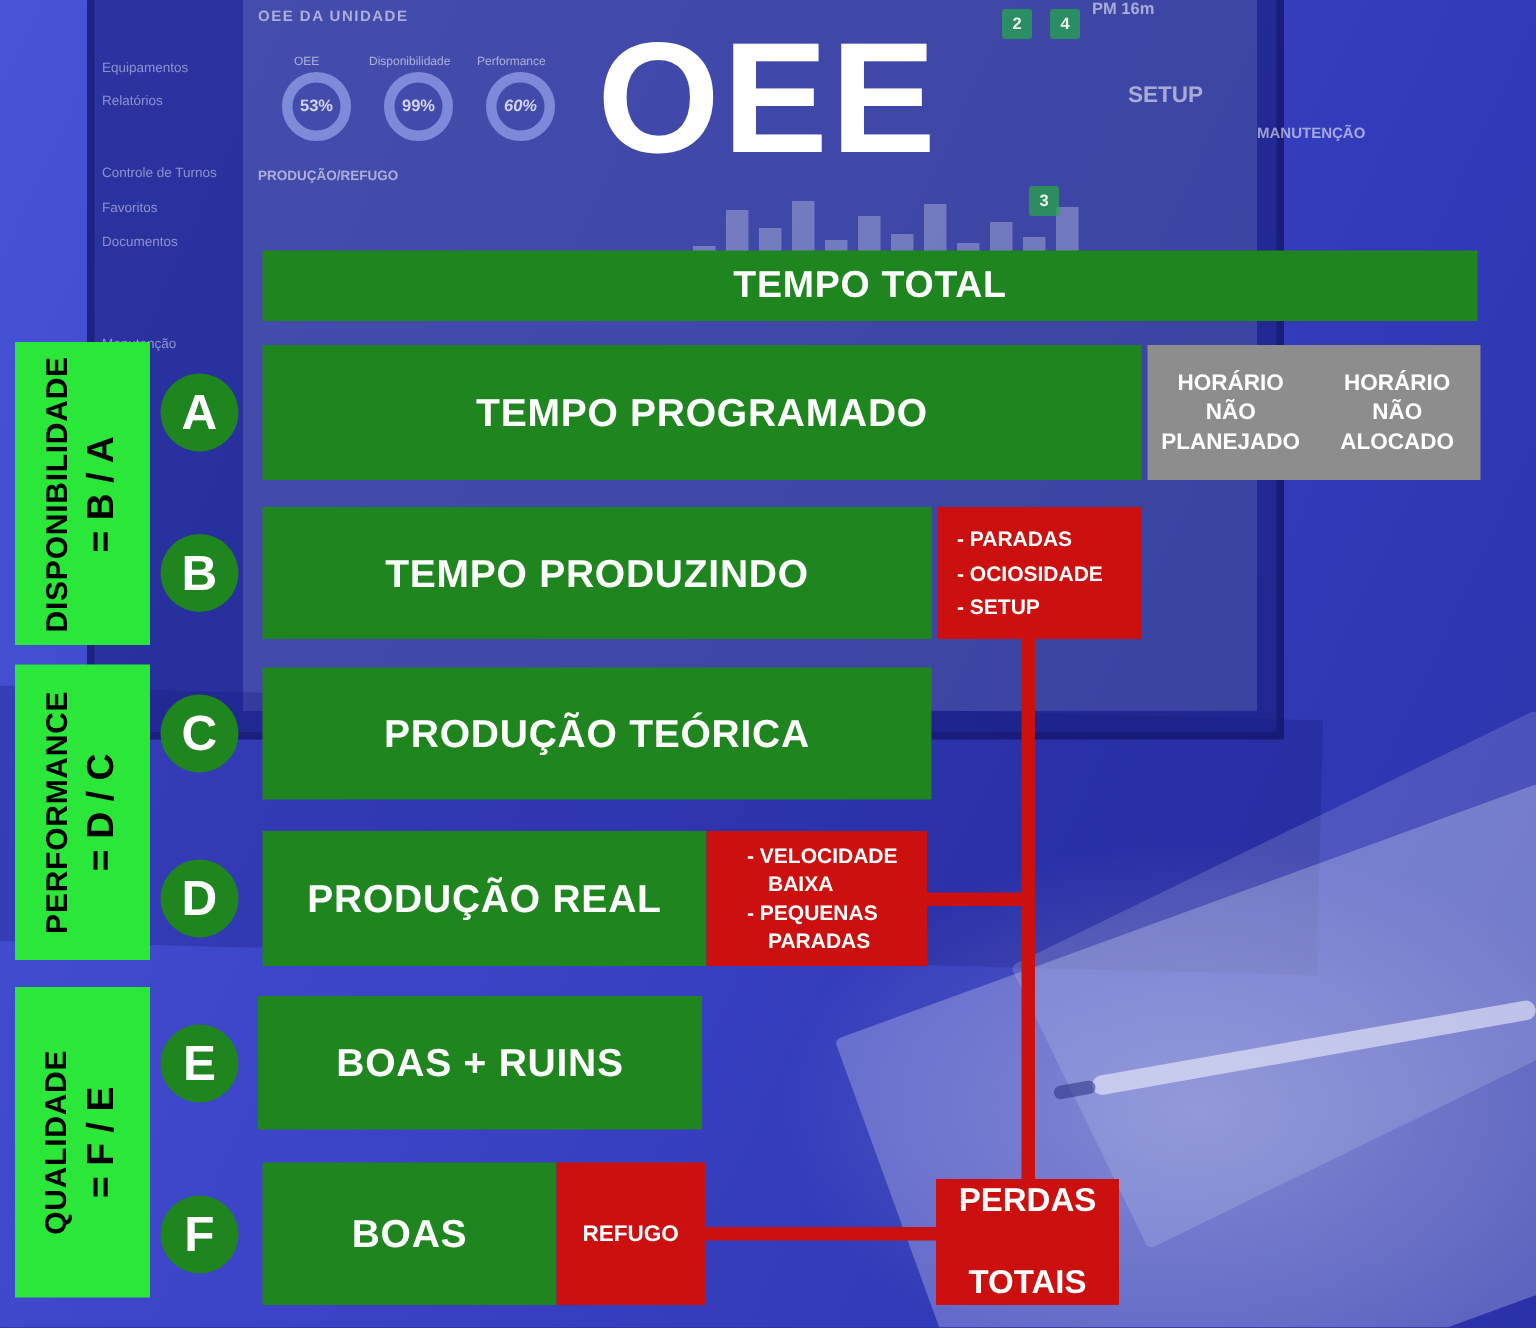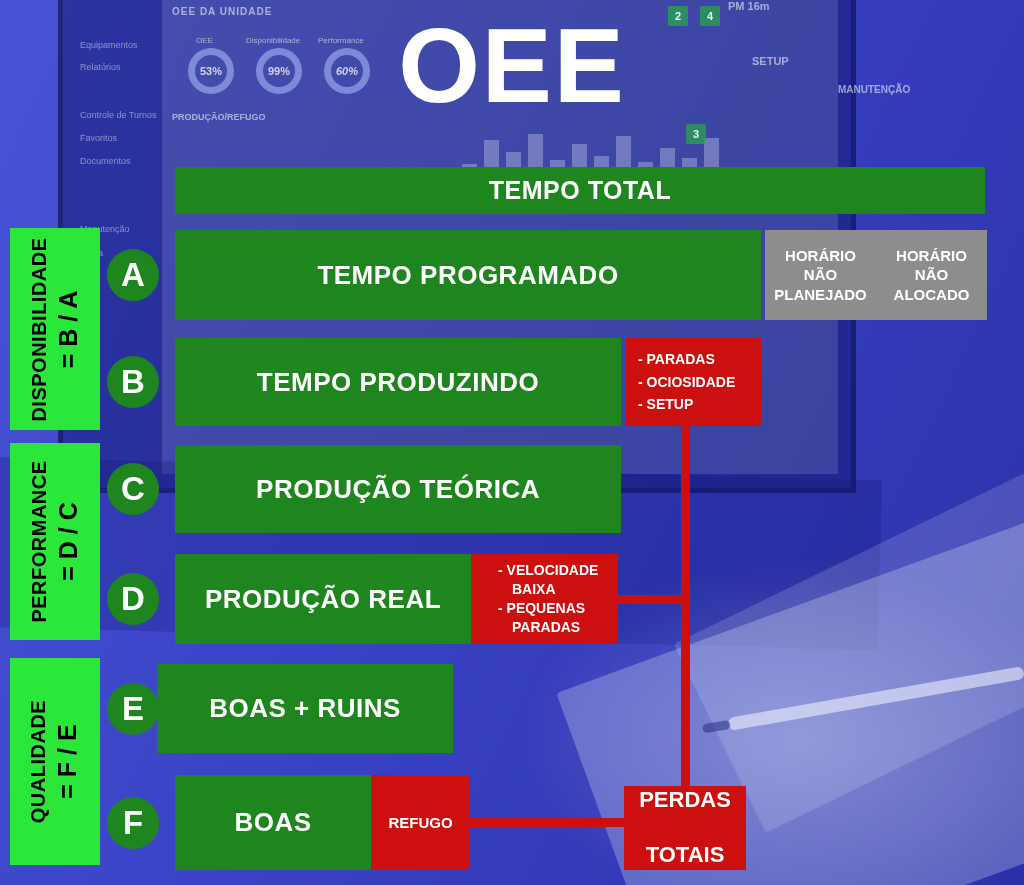--- a/index.html
+++ b/index.html
@@ -12,42 +12,42 @@
   .bg{position:absolute;pointer-events:none;}
   .bg-screen{left:58px;top:-22px;width:788px;height:505px;background:rgba(16,22,110,0.50);border:5px solid rgba(8,10,70,0.35);}
   .bg-dash{left:162px;top:-18px;width:676px;height:492px;background:rgba(230,238,255,0.14);}
   .bg-base{left:-60px;top:468px;width:940px;height:170px;background:rgba(22,28,125,0.30);transform:rotate(1.5deg);}
   .bg-paper{left:596px;top:598px;width:500px;height:320px;background:rgba(226,232,252,0.28);transform:rotate(-20deg);border-radius:4px;}
   .bg-paper2{left:700px;top:548px;width:390px;height:210px;background:rgba(236,240,255,0.16);transform:rotate(-26deg);border-radius:4px;}
   .bg-pen{left:726px;top:692px;width:300px;height:13px;background:rgba(246,248,255,0.55);transform:rotate(-10deg);border-radius:7px;}
   .bg-pen:after{content:"";position:absolute;left:-26px;top:2px;width:28px;height:9px;background:rgba(40,48,130,0.55);border-radius:5px;}
   .bg-glow{left:520px;top:560px;width:560px;height:360px;background:radial-gradient(closest-side,rgba(255,255,255,0.22),rgba(255,255,255,0));}
   .bgtxt{position:absolute;color:rgba(255,255,255,0.55);font-weight:bold;pointer-events:none;}
-  .bg-sidebar-item{left:80px;font-size:9px;color:rgba(255,255,255,0.45);font-weight:normal;white-space:nowrap;}
+  .bg-sidebar-item{left:68px;font-size:9px;color:rgba(255,255,255,0.45);font-weight:normal;white-space:nowrap;}
   .donut{position:absolute;width:46px;height:46px;border-radius:50%;border:7px solid rgba(175,192,255,0.55);
     display:flex;align-items:center;justify-content:center;color:rgba(255,255,255,0.75);font-size:11px;font-weight:bold;box-sizing:border-box;}
   .donut-label{position:absolute;font-size:8px;color:rgba(255,255,255,0.55);white-space:nowrap;}
   .bg-bars{position:absolute;left:462px;top:118px;width:330px;height:88px;display:flex;align-items:flex-end;gap:7px;}
   .bg-bars div{width:15px;background:rgba(255,255,255,0.28);}
   .badge{position:absolute;width:20px;height:20px;background:rgba(40,165,75,0.75);color:rgba(255,255,255,0.9);
     font-size:11px;font-weight:bold;display:flex;align-items:center;justify-content:center;border-radius:2px;}
   
   .title{position:absolute;left:0;top:6px;width:100%;text-align:center;color:#ffffff;
     font-size:105px;font-weight:bold;letter-spacing:2px;}
   
   .bar{position:absolute;background:#1f861f;color:#fff;display:flex;align-items:center;justify-content:center;
     font-weight:bold;font-size:26px;letter-spacing:0.5px;white-space:nowrap;}
   .circle{position:absolute;width:52px;height:52px;border-radius:50%;background:#1f861f;color:#fff;
     display:flex;align-items:center;justify-content:center;font-size:33px;font-weight:bold;}
   .total-bar{left:175px;top:167px;width:810px;height:47px;font-size:25px;}
   .barA{left:175px;top:230px;width:586px;height:90px;}
   .barB{left:175px;top:338px;width:446px;height:88px;}
   .barC{left:175px;top:445px;width:446px;height:88px;}
   .barD{left:175px;top:554px;width:296px;height:90px;}
-  .barE{left:157px;top:664px;width:296px;height:89px;}
+  .barE{left:172px;top:664px;width:296px;height:89px;}
   .barF{left:175px;top:775px;width:196px;height:95px;}
   .cA{left:107px;top:249px;}.cB{left:107px;top:356px;}.cC{left:107px;top:463px;}
   .cD{left:107px;top:573px;}.cE{left:107px;top:683px;}.cF{left:107px;top:797px;}
   .gray-box{position:absolute;left:765px;top:230px;width:222px;height:90px;background:#8d8d8d;display:flex;}
   .gray-col{flex:1;display:flex;flex-direction:column;justify-content:center;align-items:center;
     color:#fff;font-size:15px;font-weight:bold;line-height:1.3;text-align:center;}
   .loss{position:absolute;background:#cc0f0f;color:#fff;font-weight:bold;box-sizing:border-box;}
   .lossB{left:625px;top:338px;width:136px;height:88px;display:flex;flex-direction:column;justify-content:center;
     padding-left:13px;font-size:14px;line-height:1.6;}
   .lossD{left:471px;top:554px;width:147px;height:90px;display:flex;flex-direction:column;justify-content:center;
@@ -111,21 +111,21 @@
       <div style="height:62px;"></div>
     <div style="height:50px;"></div>
       <div style="height:70px;"></div>
       <div style="height:44px;"></div>
     <div style="height:58px;"></div>
       <div style="height:48px;"></div>
       <div style="height:68px;"></div>
   </div>
 
   <span class="bgtxt" style="left:728px;top:0;font-size:11px;">PM 16m</span>
-  <span class="bgtxt" style="left:752px;top:55px;font-size:11px;">SETUP</span>
+  <span class="bgtxt" style="left:752px;top:55px;font-size:15px;">SETUP</span>
   <span class="bgtxt" style="left:838px;top:84px;font-size:10px;">MANUTENÇÃO</span>
   <div class="badge" style="left:700px;top:6px;">
       <span>4</span>
     </div>
   <div class="badge" style="left:668px;top:6px;">
       <span>2</span>
     </div>
   <div class="badge" style="left:686px;top:124px;">
       <span>3</span>
     </div>

